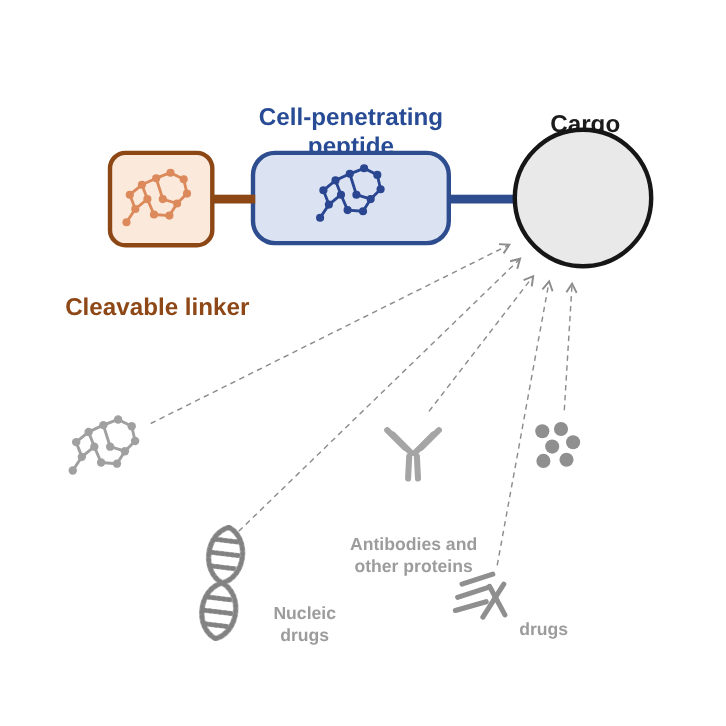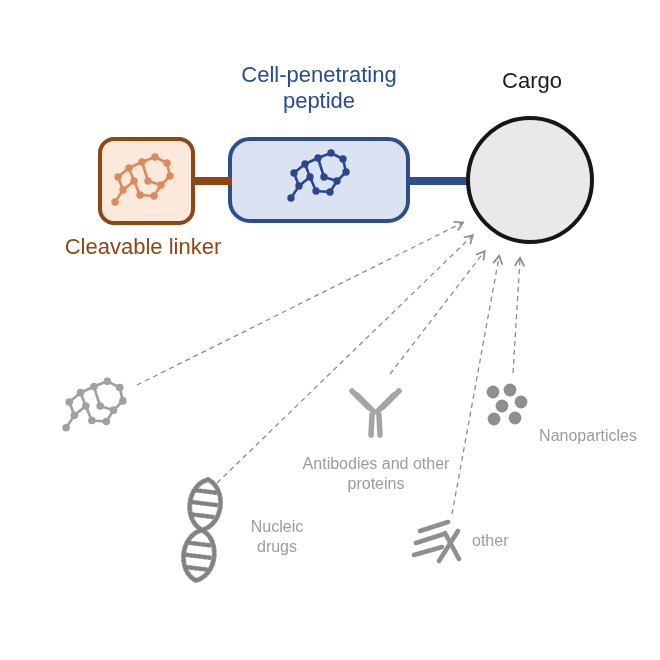--- a/index.html
+++ b/index.html
@@ -19,21 +19,21 @@
     background:#dbe3f3;border:4px solid #2e4d8f;border-radius:22px;
   }
   .connector{position:absolute;height:8px;}
   .connector-brown{left:192px;top:177px;width:40px;background:#8c4715;}
   .connector-blue{left:407px;top:177px;width:62px;background:#2e4d8f;}
   .cargo-circle{
     box-sizing:border-box;position:absolute;left:466px;top:116px;width:128px;height:128px;
     border-radius:50%;background:#e9e9e9;border:4px solid #161616;
   }
   
-  .lbl{position:absolute;font-weight:normal;text-align:center;line-height:1.18;}
+  .lbl{position:absolute;font-weight:bold;text-align:center;line-height:1.18;margin-top:32px;}
   .cpp-title{left:219px;top:62px;width:200px;font-size:22px;color:#274b94;}
   .cargo-title{left:470px;top:68px;width:124px;font-size:22px;color:#1b1b1b;}
   .linker-title{left:43px;top:234px;width:200px;font-size:22px;color:#8e4716;}
   .gray-lbl{font-size:16px;color:#9c9c9c;line-height:1.22;}
   .peptides-lbl{left:23px;top:451px;width:158px;}
   .nucleic-lbl{left:236px;top:517px;width:82px;}
   .antibodies-lbl{left:301px;top:454px;width:150px;}
   .sirna-lbl{left:472px;top:531px;width:70px;text-align:left;}
   .nano-lbl{left:524px;top:426px;width:128px;}
   
@@ -166,27 +166,26 @@
 
   <svg class="abs sirna-icon" viewBox="0 0 56 50">
     <g stroke="currentColor" stroke-width="4.6" stroke-linecap="round" fill="none">
       <line x1="12" y1="15" x2="40" y2="6"></line>
       <line x1="8" y1="27" x2="36" y2="18"></line>
       <line x1="6" y1="39" x2="34" y2="31"></line>
       <line x1="31" y1="45" x2="50" y2="15"></line>
       <line x1="37" y1="17" x2="51" y2="43"></line>
     </g>
   </svg>
-  <div class="lbl gray-lbl sirna-lbl">other</div>
+  <div class="lbl gray-lbl sirna-lbl">drugs</div>
 
   <svg class="abs nano-icon" viewBox="0 0 48 46">
     <g fill="currentColor">
       <circle cx="9" cy="12" r="6.4"></circle>
       <circle cx="26" cy="10" r="6.4"></circle>
       <circle cx="18" cy="26" r="6.4"></circle>
       <circle cx="37" cy="22" r="6.4"></circle>
       <circle cx="10" cy="39" r="6.4"></circle>
       <circle cx="31" cy="38" r="6.4"></circle>
     </g>
   </svg>
-  <div class="lbl gray-lbl nano-lbl">Nanoparticles</div>
 
 </div>
 
 </body></html>

